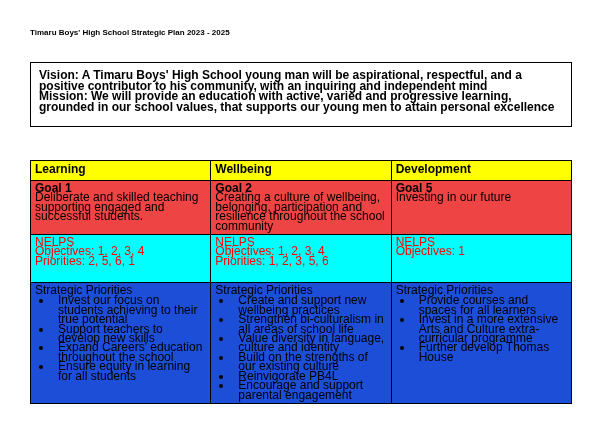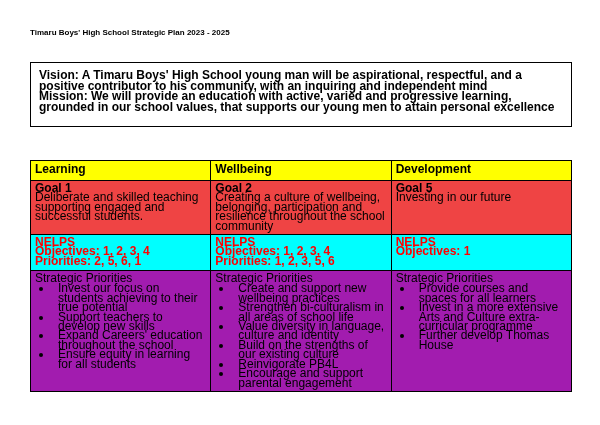--- a/index.html
+++ b/index.html
@@ -54,25 +54,25 @@
     padding-top: 4px;
   }
   tr.row-goal td {
     background: #ef4444;
     height: 42px;
   }
   tr.row-goal .goal-title { font-weight: bold; }
   tr.row-nelps td {
     background: #00FFFF;
     color: #FF0000;
-    font-weight: bold;
-    height: 36px;
+    font-weight: normal;
+    height: 48px;
   }
   tr.row-priorities td {
-    background: #a21caf;
+    background: #1d4ed8;
     height: 114px;
   }
   ul.bullets {
     list-style: disc;
     margin: 1px 0 0 0;
     padding-left: 18px;
   }
   ul.bullets li {
     padding-left: 5px;
     margin: 0;

